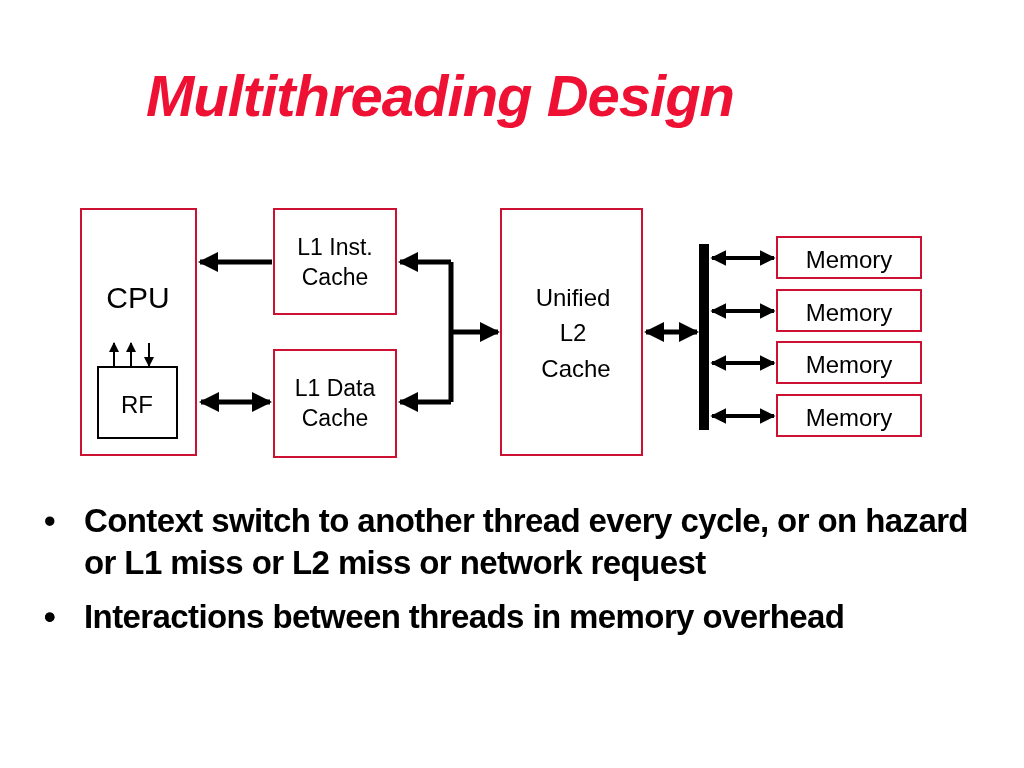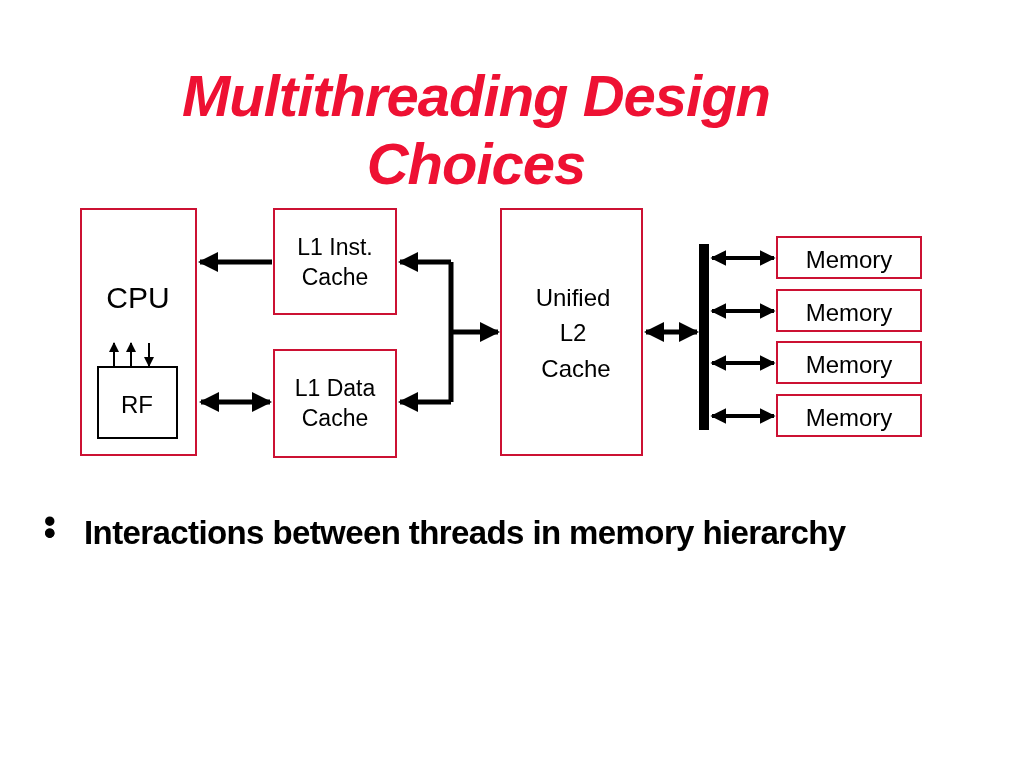--- a/index.html
+++ b/index.html
@@ -1,38 +1,37 @@
 <!DOCTYPE html>
 <html><head>
   <meta charset="utf-8">
   <style>
     html, body { margin: 0; padding: 0; background: #ffffff; }
     body { width: 1024px; height: 768px; position: relative; overflow: hidden; }
     .title {
       position: absolute; left: 0; top: 62px; width: 880px; text-align: center;
       font-family: "Liberation Sans", sans-serif; font-weight: bold; font-style: italic;
-      font-size: 58px; line-height: 68px; color: #ee1133; letter-spacing: -1px; padding-left: 36px;
+      font-size: 58px; line-height: 68px; color: #ee1133; letter-spacing: -1px;
     }
     svg.diagram { position: absolute; left: 0; top: 0; }
     .box-text { font-family: "Liberation Sans", sans-serif; fill: #000; }
     .bullets {
       position: absolute; left: 40px; top: 500px; width: 960px;
       font-family: "Liberation Sans", sans-serif; font-weight: bold; font-size: 33px;
       line-height: 42px; color: #000; margin: 0; padding: 0; list-style: none;
       letter-spacing: -0.6px;
     }
     .bullets li { position: relative; padding-left: 44px; margin-bottom: 12px; }
     .bullets li .dot { position: absolute; left: 4px; top: 0; }
   </style>
 </head>
 <body>
 
 <div class="title">
   <div>Multithreading Design</div>
-  <div>Choices</div>
 </div>
 
 <svg class="diagram" width="1024" height="768" viewBox="0 0 1024 768">
   <defs>
     <marker id="ah" viewBox="0 0 10 10" refX="9" refY="5" markerWidth="4" markerHeight="4" orient="auto-start-reverse">
       <path d="M0,0 L10,5 L0,10 z" fill="#000"></path>
     </marker>
     <marker id="ahs" viewBox="0 0 10 10" refX="9" refY="5" markerWidth="5" markerHeight="5" orient="auto-start-reverse">
       <path d="M0,0 L10,5 L0,10 z" fill="#000"></path>
     </marker>
@@ -100,21 +99,22 @@
       <line x1="712" y1="416" x2="774" y2="416" stroke="#000" stroke-width="4" marker-start="url(#ah)" marker-end="url(#ah)"></line>
       <rect x="777" y="395" width="144" height="41" fill="#fff" stroke="#cc1133" stroke-width="2"></rect>
       <text class="box-text" x="849" y="426" text-anchor="middle" font-size="24">Memory</text>
     </g>
   </g>
 </svg>
 
 <ul class="bullets">
   <li>
     <span class="dot">•</span>
+    <span>Context switch to another thread every cycle, or on hazard or L1 miss or L2 miss or network request</span>
   </li>
   <li>
     <span class="dot">•</span>
   </li>
   <li>
     <span class="dot">•</span>
-    <span>Interactions between threads in memory hierarchy</span>
+    <span>Interactions between threads in memory overhead</span>
   </li>
 </ul>
 
 </body></html>

